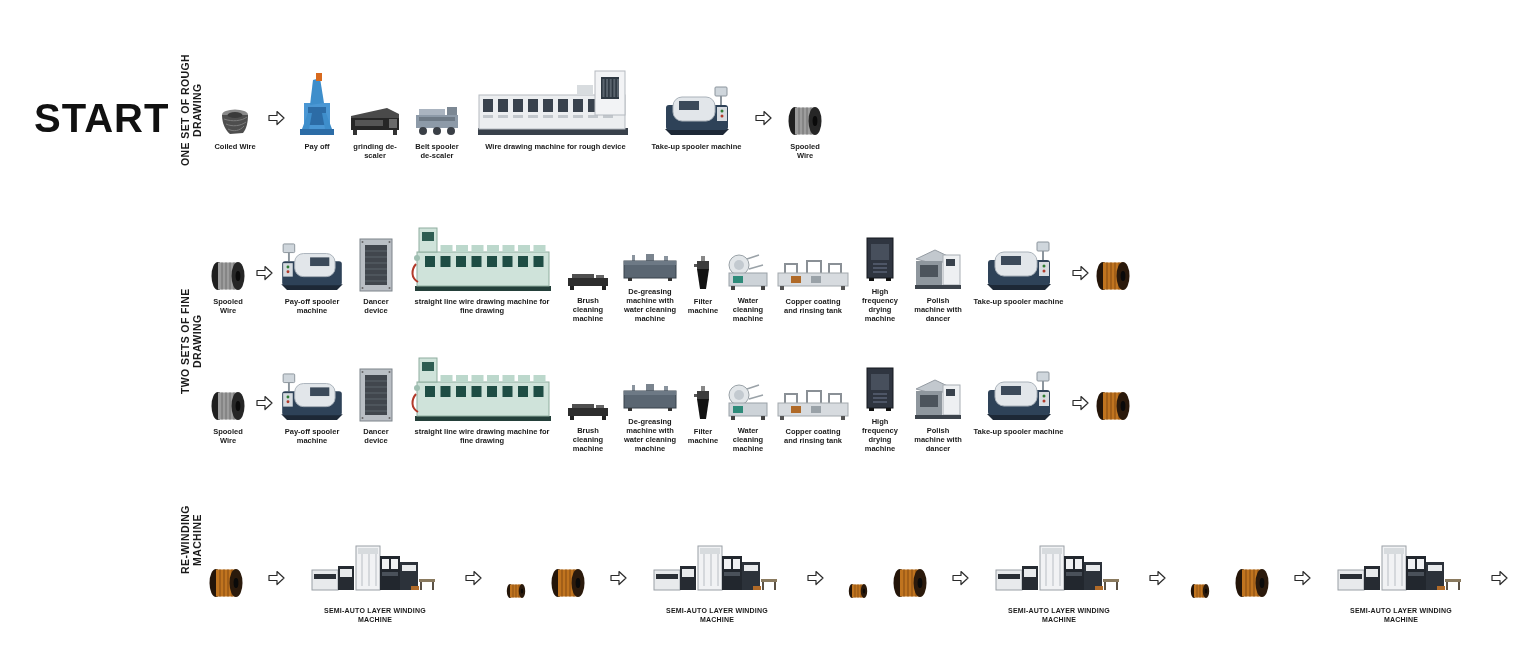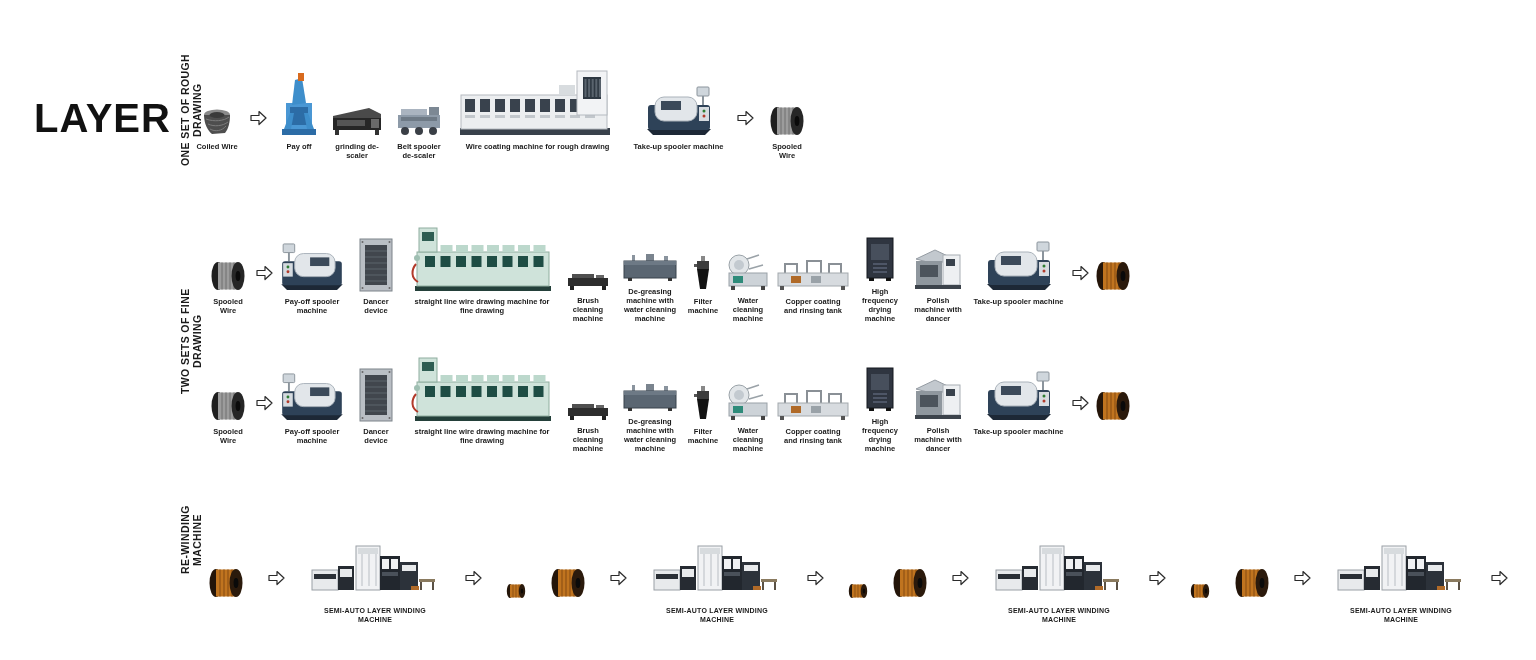--- a/index.html
+++ b/index.html
@@ -15,21 +15,21 @@
   .vlabel{
     position:absolute;width:18px;
     writing-mode:vertical-rl;transform:rotate(180deg);
     font-size:10.5px;font-weight:bold;letter-spacing:.4px;color:#1a1a1a;
     text-align:center;
   }
   #vlabel-rough{left:179px;top:45px;height:130px;}
   #vlabel-fine{left:179px;top:260px;height:162px;}
   #vlabel-rewind{left:179px;top:487px;height:106px;}
   .row{position:absolute;display:flex;align-items:flex-end;}
-  #row-rough{left:195px;top:65px;column-gap:11px;}
+  #row-rough{left:213px;top:65px;column-gap:11px;}
   #row-fine-1{left:206px;top:224px;column-gap:6px;}
   #row-fine-2{left:206px;top:354px;column-gap:6px;}
   #row-rewind{left:208px;top:521px;column-gap:24px;}
   .step{display:flex;flex-direction:column;align-items:center;}
   .fig{display:flex;align-items:flex-end;justify-content:center;}
   .fig svg{display:block;}
   .label{
     min-height:26px;margin-top:5px;
     font-size:7.5px;font-weight:bold;line-height:1.2;text-align:center;color:#1a1a1a;
   }
@@ -38,21 +38,21 @@
   #row-rewind .arrow-step .fig{margin-bottom:13px;}
   .end-step .end-text{
     font-size:37px;font-weight:bold;line-height:1;color:#111;
     margin-bottom:4px;padding:0 6px;
   }
   .offset-down{transform:translateY(3px);}
 </style>
 </head>
 <body>
 
-<div class="start">LAYER</div>
+<div class="start">START</div>
 
 <div class="vlabel" id="vlabel-rough">ONE SET OF ROUGH DRAWING</div>
 <div class="vlabel" id="vlabel-fine">TWO SETS OF FINE DRAWING</div>
 <div class="vlabel" id="vlabel-rewind">RE-WINDING MACHINE</div>
 
 <div class="row" id="row-rough">
     <div class="step">
       <div class="fig" style="width: 34px; height: 30px;">
         <svg width="100%" height="100%" viewBox="0 0 34 30" preserveAspectRatio="xMidYMax meet">
           <ellipse cx="17" cy="8" rx="13" ry="5.5" fill="#8a8a8a"></ellipse>
@@ -138,21 +138,21 @@
           <rect x="118" y="6" width="30" height="44" fill="#f2f3f5" stroke="#b5bac0"></rect>
           <rect x="124" y="12" width="18" height="22" fill="#2e3842"></rect>
           <rect x="125.5" y="14" width="2" height="18" fill="#5a646e"></rect>
           <rect x="129.1" y="14" width="2" height="18" fill="#5a646e"></rect>
           <rect x="132.7" y="14" width="2" height="18" fill="#5a646e"></rect>
           <rect x="136.3" y="14" width="2" height="18" fill="#5a646e"></rect>
           <rect x="139.9" y="14" width="2" height="18" fill="#5a646e"></rect>
           <rect x="100" y="20" width="16" height="10" fill="#d8dcdf"></rect>
         </svg>
       </div>
-      <div class="label" style="width: 165px;">Wire coating machine for rough drawing</div>
+      <div class="label" style="width: 165px;">Wire drawing machine for rough device</div>
     </div>
     <div class="step">
       <div class="fig" style="width: 68px; height: 52px;">
         <svg width="100%" height="100%" viewBox="0 0 68 52" preserveAspectRatio="xMidYMax meet">
           <rect x="52" y="2" width="12" height="9" fill="#cfd6dc" stroke="#8b949c" rx="1"></rect>
           <rect x="57" y="11" width="2" height="9" fill="#8b949c"></rect>
           <polygon points="2,44 66,44 60,50 8,50" fill="#1d2836"></polygon>
           <rect x="3" y="20" width="62" height="25" fill="#2e4258" rx="3"></rect>
           <rect x="10" y="12" width="42" height="24" fill="#e2e6ea" rx="9" stroke="#aab2ba"></rect>
           <rect x="16" y="16" width="20" height="9" fill="#3c4a5a"></rect>

